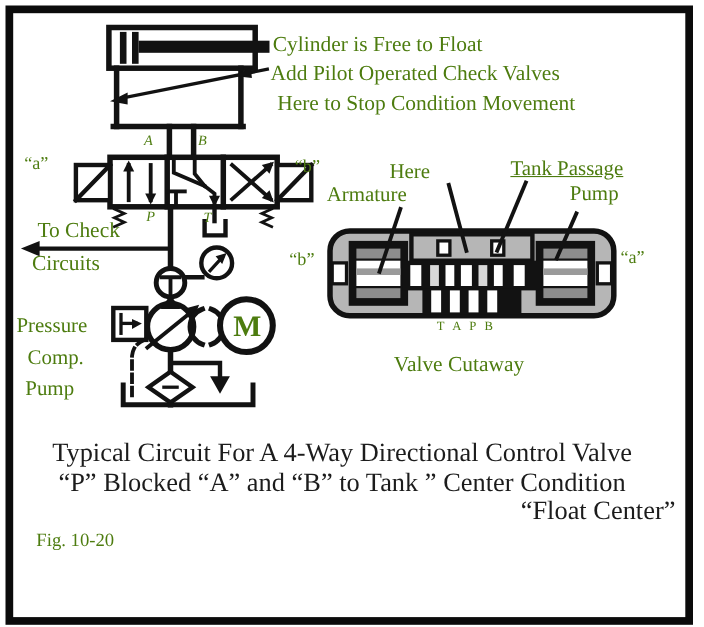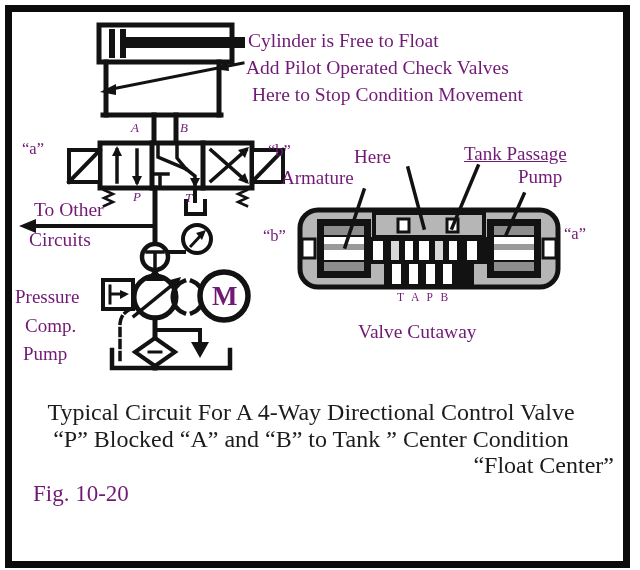--- a/index.html
+++ b/index.html
@@ -3,21 +3,21 @@
 <meta charset="utf-8">
 <style>
   html,body{margin:0;padding:0;}
   body{
     width:640px;height:570px;position:relative;background:#ffffff;
     font-family:"Liberation Serif","DejaVu Serif",serif;color:#1c1c1c;
     overflow:hidden;
   }
   .frame{position:absolute;left:5px;top:5px;width:611px;height:549px;border:7px solid #0b0b0b;}
   svg{position:absolute;left:0;top:0;}
-  .lbl{position:absolute;white-space:nowrap;color:#701a75;}
+  .lbl{position:absolute;white-space:nowrap;color:#4d7c0f;}
   .f20{font-size:19.5px;line-height:21px;}
   .f19{font-size:19px;line-height:21px;}
   .f17{font-size:16.5px;}
   .f13i{font-size:13px;font-style:italic;}
   .f11{font-size:11.5px;letter-spacing:2.5px;}
   .cap{font-size:24px;line-height:26px;text-align:center;position:absolute;left:8px;width:606px;}
   .mletter{font-size:27px;font-weight:bold;}
 </style>
 </head>
 <body>
@@ -192,33 +192,33 @@
 <div class="lbl f20" style="left:246px;top:57px;">Add Pilot Operated Check Valves</div>
 <div class="lbl f20" style="left:252px;top:84px;">Here to Stop Condition Movement</div>
 
 <div class="lbl f13i" style="left:131px;top:120px;">A</div>
 <div class="lbl f13i" style="left:180px;top:120px;">B</div>
 <div class="lbl f17" style="left:22px;top:139px;">“a”</div>
 <div class="lbl f17" style="left:268px;top:141px;">“b”</div>
 <div class="lbl f13i" style="left:133px;top:189px;">P</div>
 <div class="lbl f13i" style="left:185px;top:190px;">T</div>
 
-<div class="lbl f20" style="left:34px;top:199px;">To Other</div>
+<div class="lbl f20" style="left:34px;top:199px;">To Check</div>
 <div class="lbl f20" style="left:29px;top:229px;">Circuits</div>
 
 <div class="lbl f19" style="left:15px;top:286px;">Pressure</div>
 <div class="lbl f19" style="left:25px;top:315px;text-align:center;">Comp.</div>
 <div class="lbl f19" style="left:23px;top:343px;">Pump</div>
 <div class="lbl mletter" style="left:212px;top:281px;">M</div>
 
 <div class="lbl f19" style="left:354px;top:146px;">Here</div>
 <div class="lbl f19" style="left:464px;top:143px;text-decoration:underline;">Tank Passage</div>
-<div class="lbl f19" style="left:281px;top:167px;text-align:center;">Armature</div>
+<div class="lbl f19" style="left:297px;top:167px;text-align:center;">Armature</div>
 <div class="lbl f19" style="left:518px;top:166px;">Pump</div>
 <div class="lbl f17" style="left:263px;top:226px;">“b”</div>
 <div class="lbl f17" style="left:564px;top:224px;">“a”</div>
 <div class="lbl f11" style="left:397px;top:291px;">T A P B</div>
 <div class="lbl f19" style="left:358px;top:308px;font-size:19.5px;margin-top:13px;">Valve Cutaway</div>
 
 <div class="cap" style="top:399px;">Typical Circuit For A 4-Way Directional Control Valve</div>
 <div class="cap" style="top:426px;">“P” Blocked “A” and “B” to Tank ” Center Condition</div>
 <div class="cap" style="top:452px;text-align:right;">“Float Center”</div>
-<div class="lbl" style="left:33px;top:481px;font-size:23px;">Fig. 10-20</div>
+<div class="lbl" style="left:33px;top:481px;font-size:17px;">Fig. 10-20</div>
 
 </body></html>

